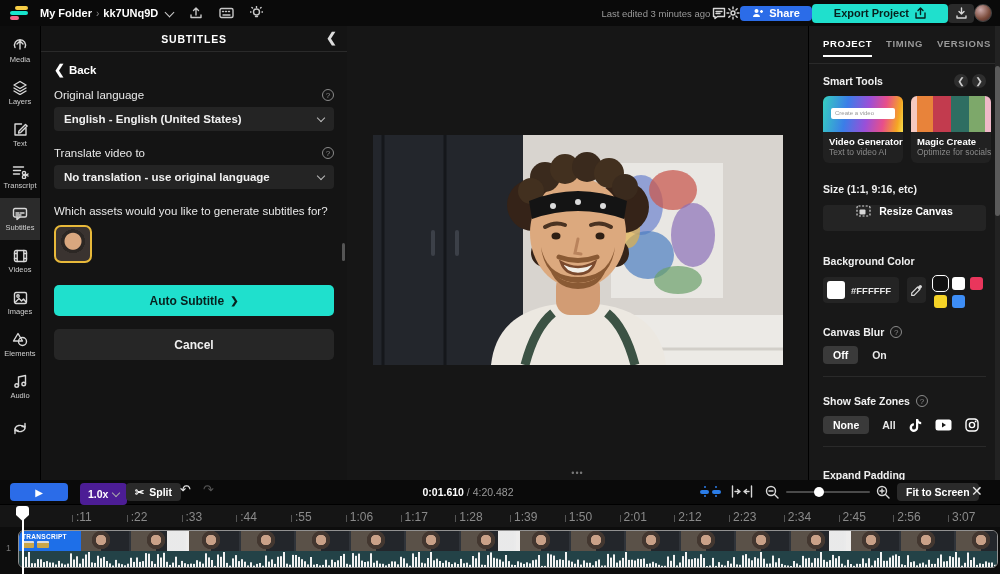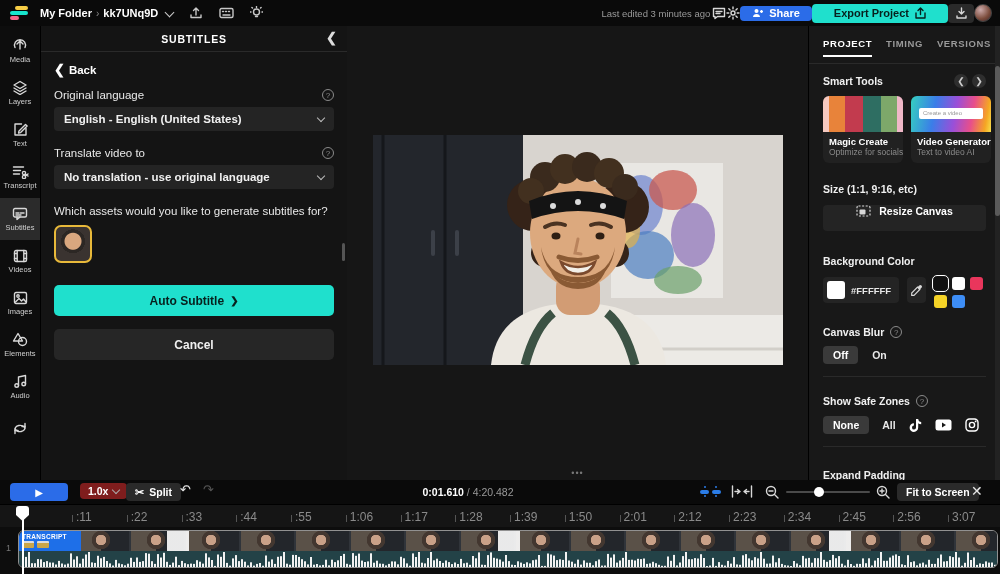--- a/index.html
+++ b/index.html
@@ -90,21 +90,21 @@
   .pill { background:#3a3a3a; border-radius:4px; padding:3px 10px; font-size:10.5px; font-weight:bold; cursor:pointer; }
   .pill-off-label { font-size:10.5px; font-weight:bold; color:#e8e8e8; cursor:pointer; }
   .rp-divider { height:1px; background:#2a2a2a; margin:12px 0 0; }
   .sz-row { display:flex; align-items:center; gap:13px; margin-top:9px; }
   .rp-scrolltrack { position:absolute; right:0; top:0; width:5px; height:454px; background:#222; }
   .rp-scrollthumb { position:absolute; right:0; top:40px; width:5px; height:150px; background:#5a5a5a; border-radius:3px; }
 
   
   .playbar { position:absolute; left:0; top:480px; width:1000px; height:24px; background:#0a0a0a; display:flex; align-items:center; z-index:25; }
   .btn-play { position:absolute; left:10px; top:3px; width:58px; height:18px; background:#2b6ce8; border-radius:4px; display:flex; align-items:center; justify-content:center; cursor:pointer; font-size:10px; }
-  .speed { position:absolute; left:80px; top:3px; height:16px; background:#7f1d1d; border-radius:4px; padding:0 8px; display:flex; align-items:center; gap:5px; font-size:10.5px; font-weight:bold; cursor:pointer; }
+  .speed { position:absolute; left:80px; top:3px; height:22px; background:#4c1d95; border-radius:4px; padding:0 8px; display:flex; align-items:center; gap:5px; font-size:10.5px; font-weight:bold; cursor:pointer; }
   .split { position:absolute; left:126px; top:3px; height:18px; background:#2a2a2a; border-radius:4px; padding:0 9px; display:flex; align-items:center; gap:5px; font-size:10.5px; font-weight:bold; cursor:pointer; }
   .undo { position:absolute; left:180px; top:2px; font-size:13px; color:#e8e8e8; cursor:pointer; }
   .redo { position:absolute; left:203px; top:2px; font-size:13px; color:#555; cursor:pointer; }
   .timecode { position:absolute; left:388px; width:160px; top:6px; text-align:center; font-size:10.5px; color:#9a9a9a; }
   .timecode b { color:#fff; }
   .snap-ic { position:absolute; left:700px; top:7px; width:22px; height:10px; cursor:pointer; }
   .snap-ic i { position:absolute; background:#2b7de8; border-radius:2px; height:4px; top:3px; }
   .snap-ic .a { left:0; width:9px; } .snap-ic .b { left:12px; width:9px; }
   .snap-ic em { position:absolute; background:#2b7de8; width:2px; height:2px; border-radius:50%; }
   .fit-ic { position:absolute; left:731px; top:5px; cursor:pointer; }
@@ -394,33 +394,33 @@
   <div class="rp-section">
     <div class="rp-h-row">
       <span class="rp-h">Smart Tools</span>
       <span class="nav-circles">
         <span class="nav-circle">❮</span>
         <span class="nav-circle">❯</span>
       </span>
     </div>
     <div class="cards">
       <div class="card">
-        <div class="card-img magic"></div>
-        <div class="card-meta">
-          <div class="card-t">Magic Create</div>
-          <div class="card-s">Optimize for socials</div>
-        </div>
-      </div>
-      <div class="card">
         <div class="card-img vgen">
           <div class="vgen-bar">Create a video about...</div>
         </div>
         <div class="card-meta">
           <div class="card-t">Video Generator</div>
           <div class="card-s">Text to video AI</div>
+        </div>
+      </div>
+      <div class="card">
+        <div class="card-img magic"></div>
+        <div class="card-meta">
+          <div class="card-t">Magic Create</div>
+          <div class="card-s">Optimize for socials</div>
         </div>
       </div>
       <div class="card">
         <div class="card-img mint"></div>
         <div class="card-meta">
           
           
         </div>
       </div>
     </div>

